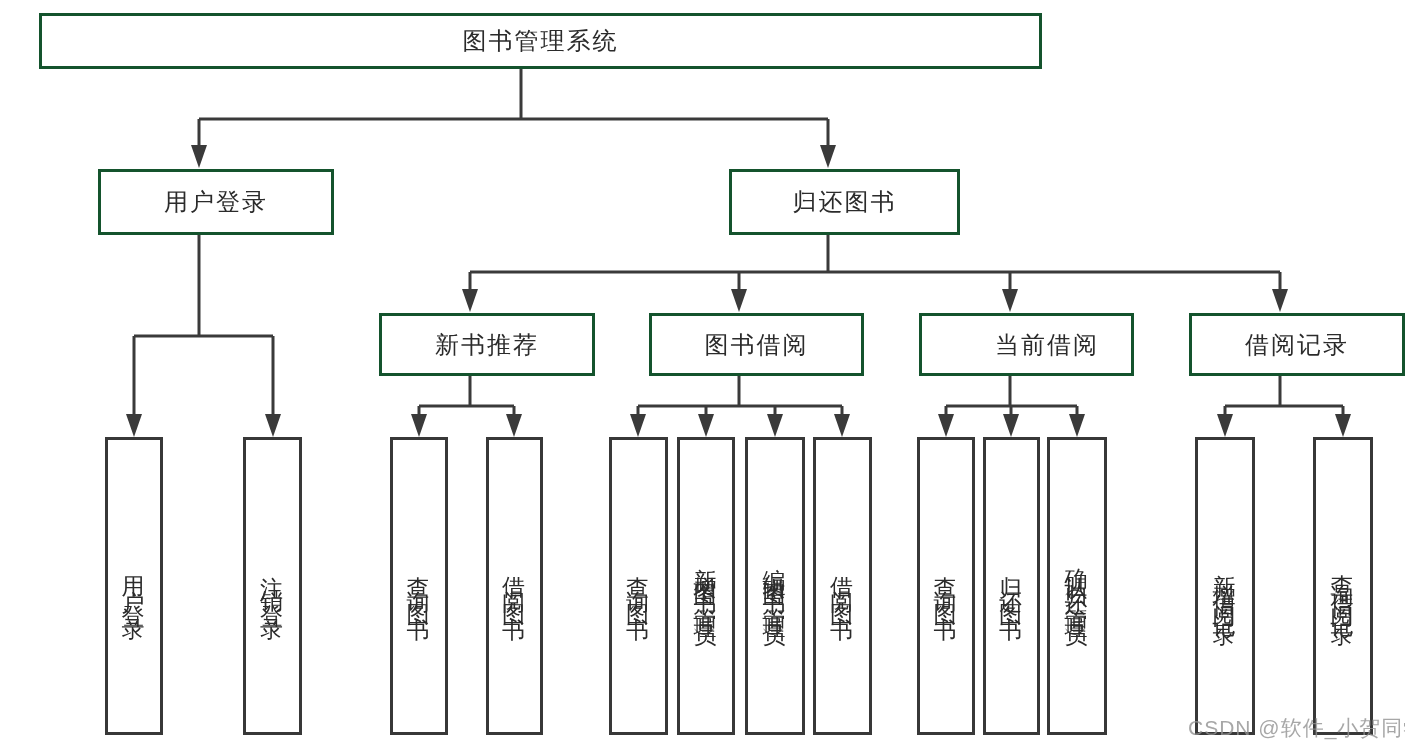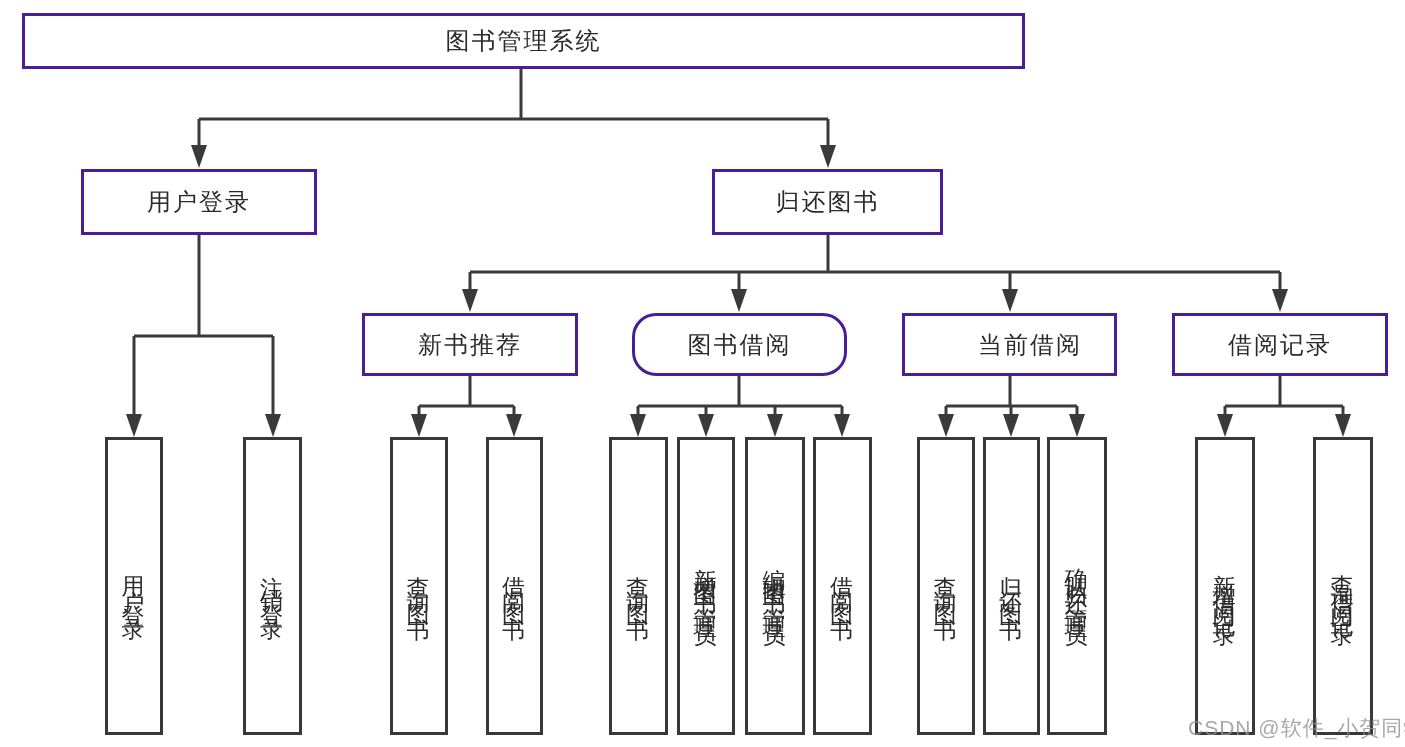--- a/index.html
+++ b/index.html
@@ -13,29 +13,30 @@
   }
   #connectors {
     position: absolute;
     left: 0; top: 0;
     width: 1405px; height: 747px;
     pointer-events: none;
   }
   .hnode {
     position: absolute;
     box-sizing: border-box;
-    border: 3px solid #4c1d95;
+    border: 3px solid #14532d;
     background: #ffffff;
     display: flex;
     align-items: center;
     justify-content: center;
     font-size: 24px;
     letter-spacing: 2px;
     color: #2b2b2b;
     z-index: 2;
+    margin-left: 17px;
   }
   .leaf {
     position: absolute;
     box-sizing: border-box;
     border: 3px solid #383838;
     background: #ffffff;
     top: 437px;
     height: 298px;
     display: flex;
     align-items: center;
@@ -103,21 +104,21 @@
     <polygon class="arrow" points="1217,414 1233,414 1225,437"></polygon>
     <polygon class="arrow" points="1335,414 1351,414 1343,437"></polygon>
   </svg>
 
   <div class="hnode" style="left:22px; top:13px; width:1003px; height:56px;">图书管理系统</div>
 
   <div class="hnode" style="left:81px; top:169px; width:236px; height:66px;">用户登录</div>
   <div class="hnode" style="left:712px; top:169px; width:231px; height:66px;">归还图书</div>
 
   <div class="hnode" style="left:362px; top:313px; width:216px; height:63px;font-family:Liberation Serif, serif;">新书推荐</div>
-  <div class="hnode" style="left:632px; top:313px; width:215px; height:63px;border-radius:24px;">图书借阅</div>
+  <div class="hnode" style="left:632px; top:313px; width:215px; height:63px;">图书借阅</div>
   <div class="hnode" style="left:902px; top:313px; width:215px; height:63px;padding-left:41px;">当前借阅</div>
   <div class="hnode" style="left:1172px; top:313px; width:216px; height:63px;">借阅记录</div>
 
   <div class="leaf sp4" style="left:105px; width:58px;">用户登录</div>
   <div class="leaf sp4" style="left:243px; width:59px;">注销登录</div>
 
   <div class="leaf sp4" style="left:390px; width:58px;">查询图书</div>
   <div class="leaf sp4" style="left:486px; width:57px;">借阅图书</div>
 
   <div class="leaf sp4" style="left:609px; width:59px;">查询图书</div>

